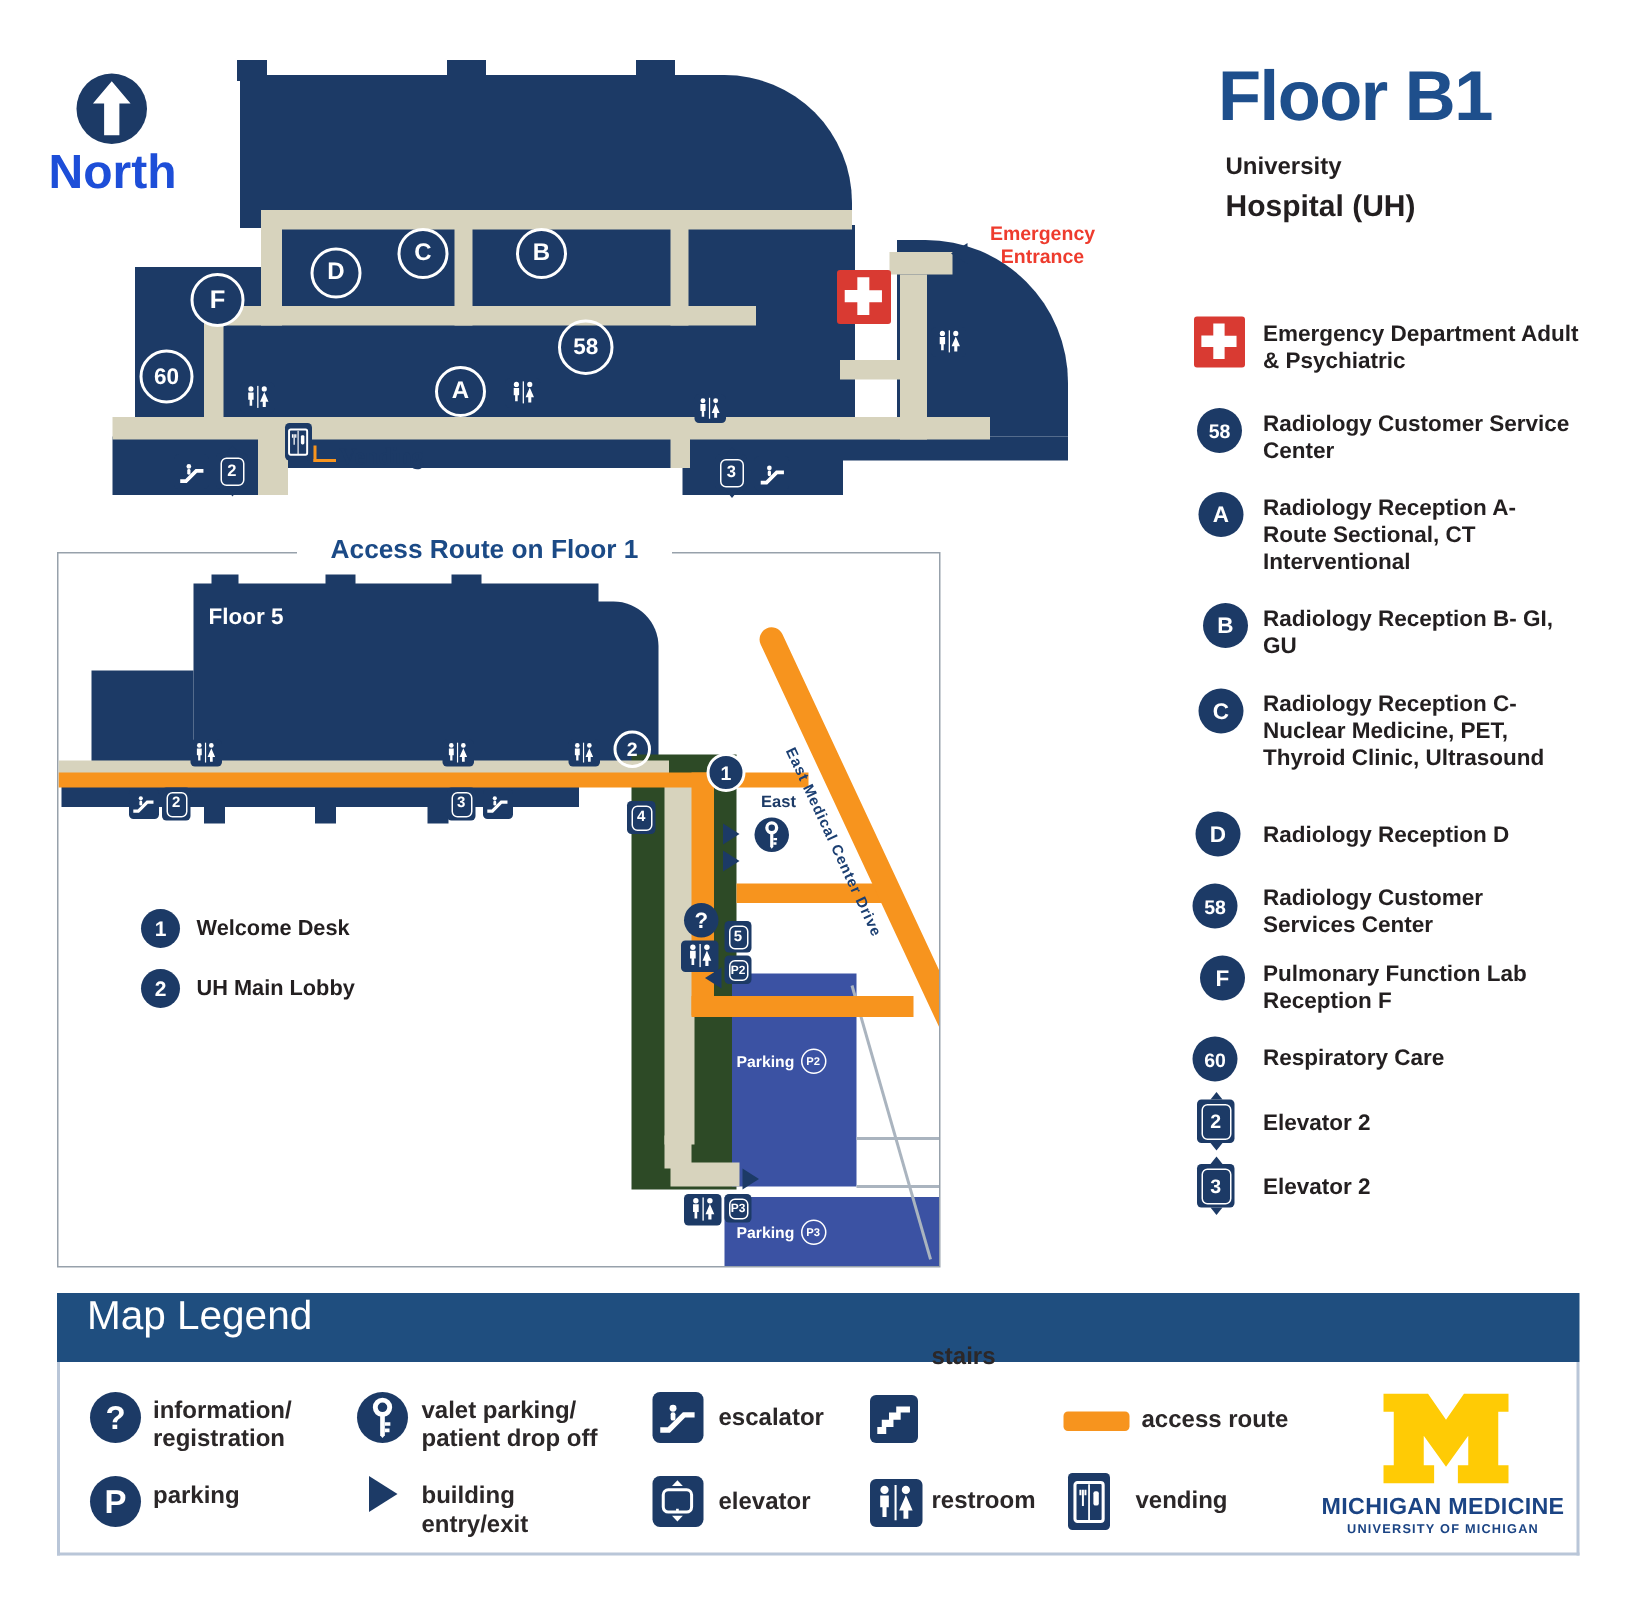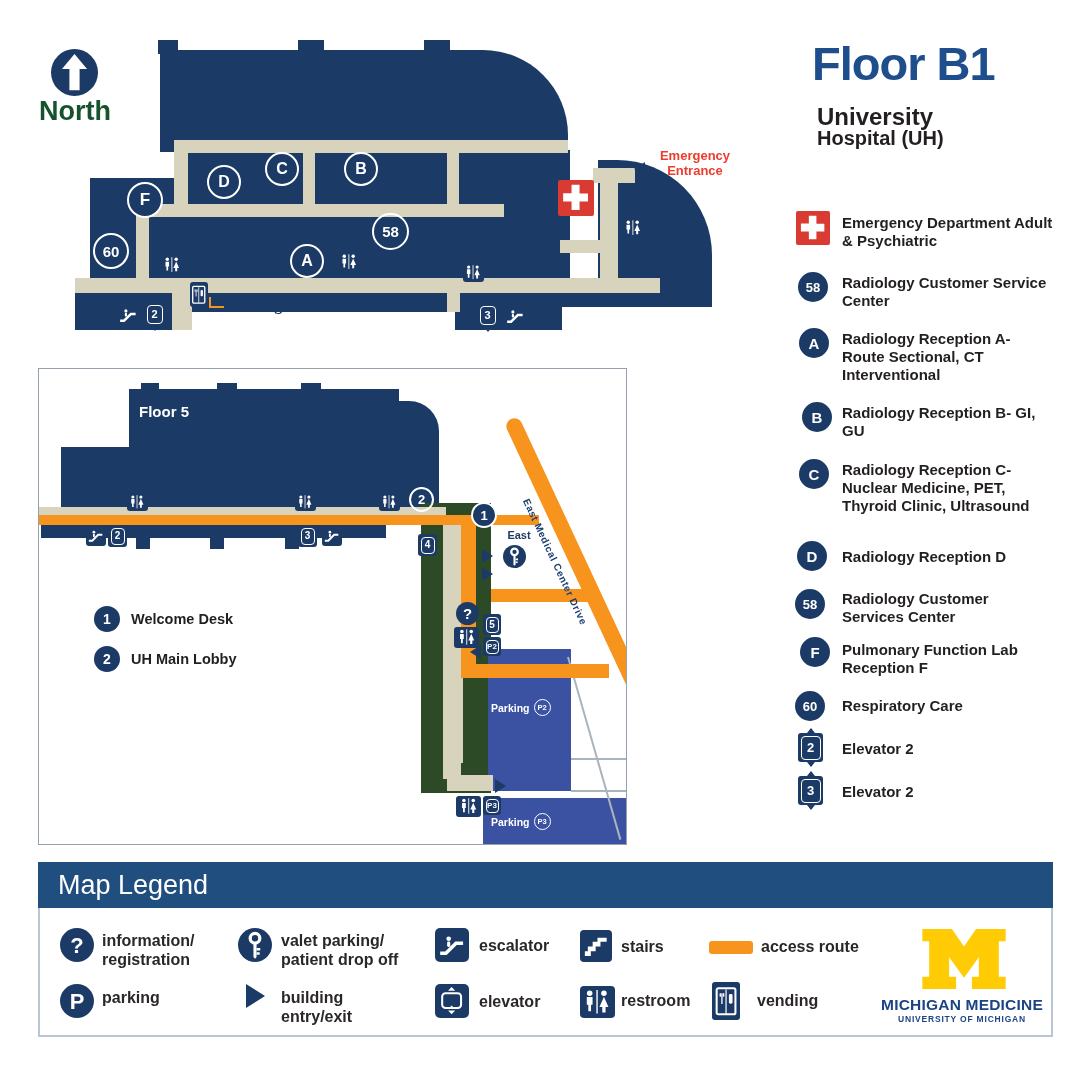--- a/index.html
+++ b/index.html
@@ -41,24 +41,24 @@
 </head>
 <body>
 
 <div id="page">
 
   <div class="abs circ-ic" style="left:51px;top:49px;width:47px;height:47px">
       <svg viewBox="0 0 24 24" fill="#fff">
         <path d="M12 2.6l6.4 7.6h-3.8V21h-5.2V10.2H5.6z"></path>
       </svg>
     </div>
-  <div class="t" style="left:10px;top:96px;width:130px;text-align:center;font-size:27px;font-weight:600;color:#14532d">North</div>
+  <div class="t" style="left:10px;top:96px;width:130px;text-align:center;font-size:32px;font-weight:600;color:#1d4ed8">North</div>
 
   <div class="t" style="left:812px;top:36px;font-size:47px;font-weight:bold;color:#1e4f8c;letter-spacing:-1px">Floor B1</div>
-  <div class="t" style="left:817px;top:103px;font-size:24px;font-weight:bold">University</div>
+  <div class="t" style="left:817px;top:103px;font-size:16px;font-weight:bold">University</div>
   <div class="t" style="left:817px;top:127px;font-size:20px;font-weight:bold">Hospital (UH)</div>
 
   <div class="abs" style="left:0;top:0;width:760px;height:340px">
 
     <div class="abs navy" style="left:158px;top:40px;width:20px;height:14px"></div>
     <div class="abs navy" style="left:298px;top:40px;width:26px;height:14px"></div>
     <div class="abs navy" style="left:424px;top:40px;width:26px;height:14px"></div>
     <div class="abs navy" style="left:160px;top:50px;width:408px;height:102px;border-radius:0 85px 0 0"></div>
     <div class="abs navy" style="left:174px;top:150px;width:396px;height:145px"></div>
     <div class="abs navy" style="left:90px;top:178px;width:86px;height:115px"></div>
@@ -349,20 +349,21 @@
     <div class="abs cf" style="left:55px;top:237px;width:26px;height:26px;font-size:14px">
         <span>1</span>
       </div>
     <div class="t" style="left:92px;top:242px;font-size:14.5px;font-weight:bold">Welcome Desk</div>
     <div class="abs cf" style="left:55px;top:277px;width:26px;height:26px;font-size:14px">
         <span>2</span>
       </div>
     <div class="t" style="left:92px;top:282px;font-size:14.5px;font-weight:bold">UH Main Lobby</div>
   </div>
 
+  <div class="t" style="left:198px;top:356px;width:250px;text-align:center;font-size:17.5px;font-weight:bold;color:#1b4a86;background:#fff">Access Route on Floor 1</div>
 
   <div>
     <div class="abs red-ic" style="left:796px;top:211px;width:34px;height:34px">
         <svg viewBox="0 0 24 24" fill="#fff">
           <path d="M9.1 2.8h5.8v6.3H21v5.8h-6.1V21H9.1v-6.1H3V8.9h6.1z"></path>
         </svg>
       </div>
     <div class="t dirtext" style="left:842px;top:214px">Emergency Department Adult &amp; Psychiatric</div>
 
     <div class="abs cf" style="left:798px;top:272px;width:30px;height:30px;font-size:13px">
@@ -415,21 +416,21 @@
 
     <span class="elev" style="left:798px;top:776px;width:25px;height:29px">
         <i class="eup"></i>
         <b class="ebx"></b>
         <span class="num" style="font-size:13px">3</span>
         <i class="edn"></i>
       </span>
     <div class="t dirtext" style="left:842px;top:783px">Elevator 2</div>
   </div>
 
-  <div class="abs" style="left:38px;top:862px;width:1015px;height:46px;background:#1f4e7f;display:flex;align-items:center">
+  <div class="abs" style="left:38px;top:862px;width:1015px;height:46px;background:#1f4e7f;display:flex;align-items:flex-start">
     <span style="color:#fff;font-size:27px;margin-left:20px">Map Legend</span>
   </div>
   <div class="abs" style="left:38px;top:908px;width:1015px;height:129px;background:#fff;border:2px solid #b9c6d8;border-top:none;box-sizing:border-box"></div>
 
   <div class="abs circ-ic" style="left:60px;top:928px;width:34px;height:34px">
       <svg viewBox="0 0 24 24">
         <text x="12" y="17.5" text-anchor="middle" font-size="15.5" font-weight="bold" font-family="Liberation Sans,sans-serif" fill="#fff">?</text>
       </svg>
     </div>
   <div class="t legtext" style="left:102px;top:931px">
@@ -476,21 +477,21 @@
         <path d="M12.2 17.6h1.6v2.2h-1.6z"></path>
       </svg>
     </div>
   <div class="t legtext" style="left:479px;top:992px">elevator</div>
 
   <div class="abs ic" style="left:580px;top:930px;width:32px;height:32px;border-radius:4px">
       <svg viewBox="0 0 24 24" fill="#fff">
         <path d="M2.5 21h5.2v-4.2h4.2v-4.2h4.2V8.4h5.4V5h-8v3.4h-4.2v4.2H5.1v4.2H2.5z"></path>
       </svg>
     </div>
-  <div class="t legtext" style="left:621px;top:937px">stairs</div>
+  <div class="t legtext" style="left:621px;top:895px">stairs</div>
   <div class="abs ic" style="left:580px;top:986px;width:35px;height:32px;border-radius:4px">
       <svg viewBox="0 0 24 22" fill="#fff">
         <rect x="11.45" y="1.6" width="1.1" height="18.8"></rect>
         <circle cx="6.1" cy="4.2" r="2.2"></circle>
         <path d="M3.8 7.2h4.6v6.2H7.2v5.2H5v-5.2H3.8z"></path>
         <circle cx="17.5" cy="4.2" r="2.2"></circle>
         <path d="M17.5 6.9l3.6 8.3h-2.3v4.4h-2.6v-4.4h-2.3z"></path>
       </svg>
     </div>
   <div class="t legtext" style="left:621px;top:991px">restroom</div>

